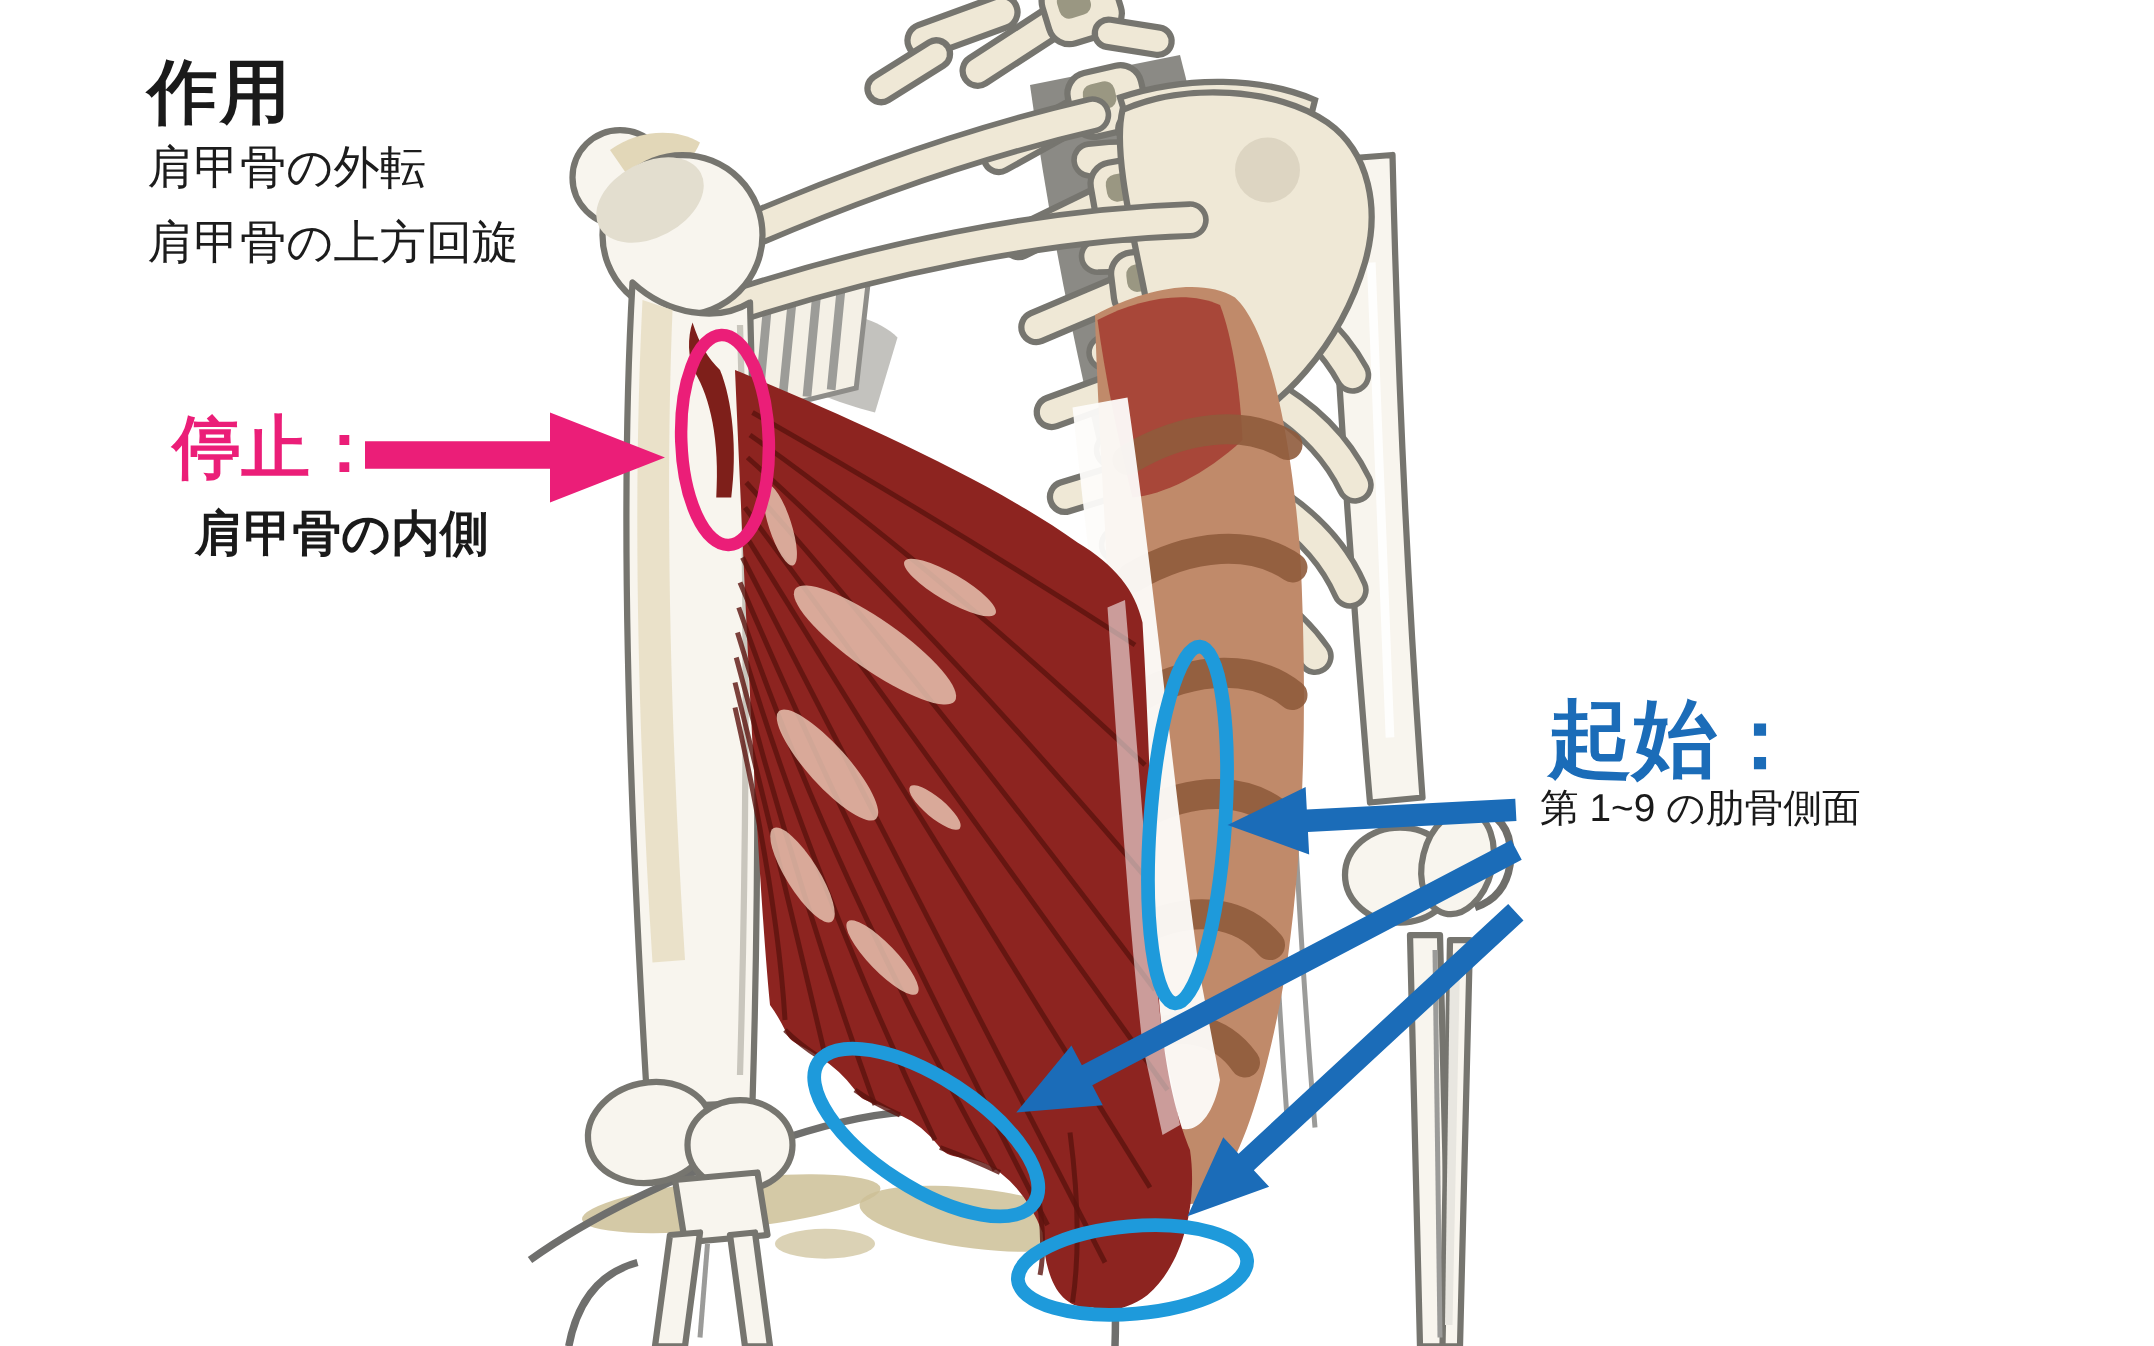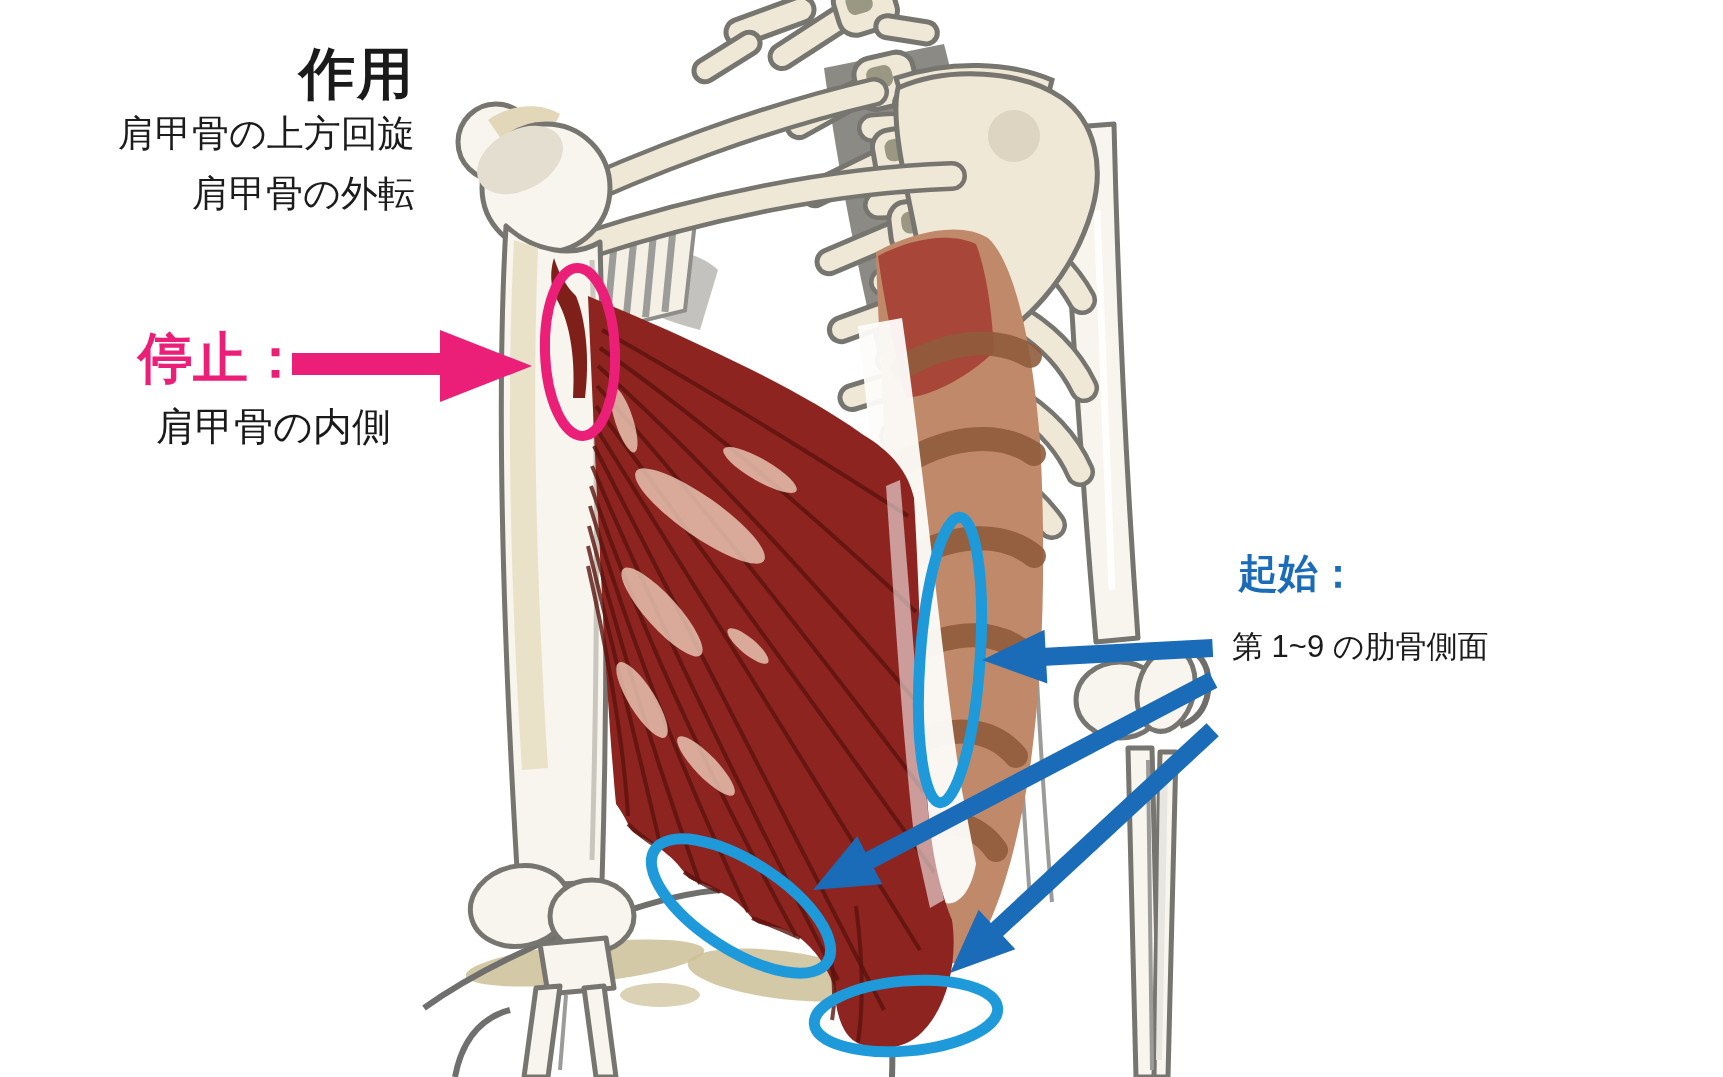--- a/index.html
+++ b/index.html
@@ -3,28 +3,28 @@
 <meta charset="utf-8">
 <style>
   html,body{margin:0;padding:0;background:#fff;}
   .stage{
     position:relative;width:1723px;height:1077px;overflow:hidden;
     background:var(--background,#fff);
     font-family:"Liberation Sans","DejaVu Sans",sans-serif;
     color:var(--text-dark,#1a1a1a);
   }
   .stage svg{position:absolute;left:0;top:0;}
-  .label{position:absolute;white-space:nowrap;text-align:right;}
+  .label{position:absolute;white-space:nowrap;}
   .action-block{left:118px;top:44px;}
   .action-title{font-size:56px;font-weight:800;line-height:60px;letter-spacing:2px;}
   .action-line{font-size:37px;line-height:60px;color:#1c1c1c;}
   .action-line:first-of-type{margin-top:14px;}
   .insertion-label{left:116px;top:322px;font-size:55px;font-weight:800;color:var(--insertion-accent,#EB1E78);margin-left:22px;}
-  .insertion-desc{left:156px;top:400px;font-size:39px;}
-  .origin-label{left:1238px;top:546px;font-size:40px;font-weight:800;color:var(--origin-accent,#1B6CB8);}
+  .insertion-desc{left:156px;top:400px;font-size:39px;font-weight:bold;}
+  .origin-label{left:1238px;top:546px;font-size:68px;font-weight:800;color:var(--origin-accent,#1B6CB8);}
   .origin-desc{left:1232px;top:626px;font-size:31px;}
   
   .bone{fill:var(--bone-cream,#EFE8D6);stroke:var(--bone-outline,#76756F);stroke-width:5;}
   .bonew{fill:var(--bone-white,#F8F5EE);stroke:var(--bone-outline,#76756F);stroke-width:5;stroke-linejoin:round;}
   .olive{fill:#9A9782;stroke:none;}
   .ribout{fill:none;stroke:var(--bone-outline,#76756F);stroke-width:30;stroke-linecap:round;}
   .ribfil{fill:none;stroke:var(--bone-cream,#EFE8D6);stroke-width:21;stroke-linecap:round;}
   .muscle{fill:var(--muscle-red,#8D2420);}
   .streak{fill:none;stroke:var(--muscle-streak,#5B130E);stroke-width:4;opacity:.8;}
   .hl{fill:var(--muscle-highlight,#ECCBB8);opacity:.8;}
@@ -231,22 +231,22 @@
         <polygon class="arrow-blue" points="0,0 64,-27 64,-9 452,-9 452,9 64,9 64,27"></polygon>
       </g>
       <g transform="translate(950,973) rotate(-42.8)">
         <polygon class="arrow-blue" points="0,0 64,-27 64,-9 358,-9 358,9 64,9 64,27"></polygon>
       </g>
     </g>
   </svg>
 
   <div class="label action-block">
     <div class="action-title">作用</div>
+    <div class="action-line">肩甲骨の外転</div>
     <div class="action-line">肩甲骨の上方回旋</div>
-    <div class="action-line">肩甲骨の外転</div>
   </div>
 
   <div class="label insertion-label">停止：</div>
   <div class="label insertion-desc">肩甲骨の内側</div>
 
   <div class="label origin-label">起始：</div>
   <div class="label origin-desc">第 1~9 の肋骨側面</div>
 </div>
 
 </body></html>

